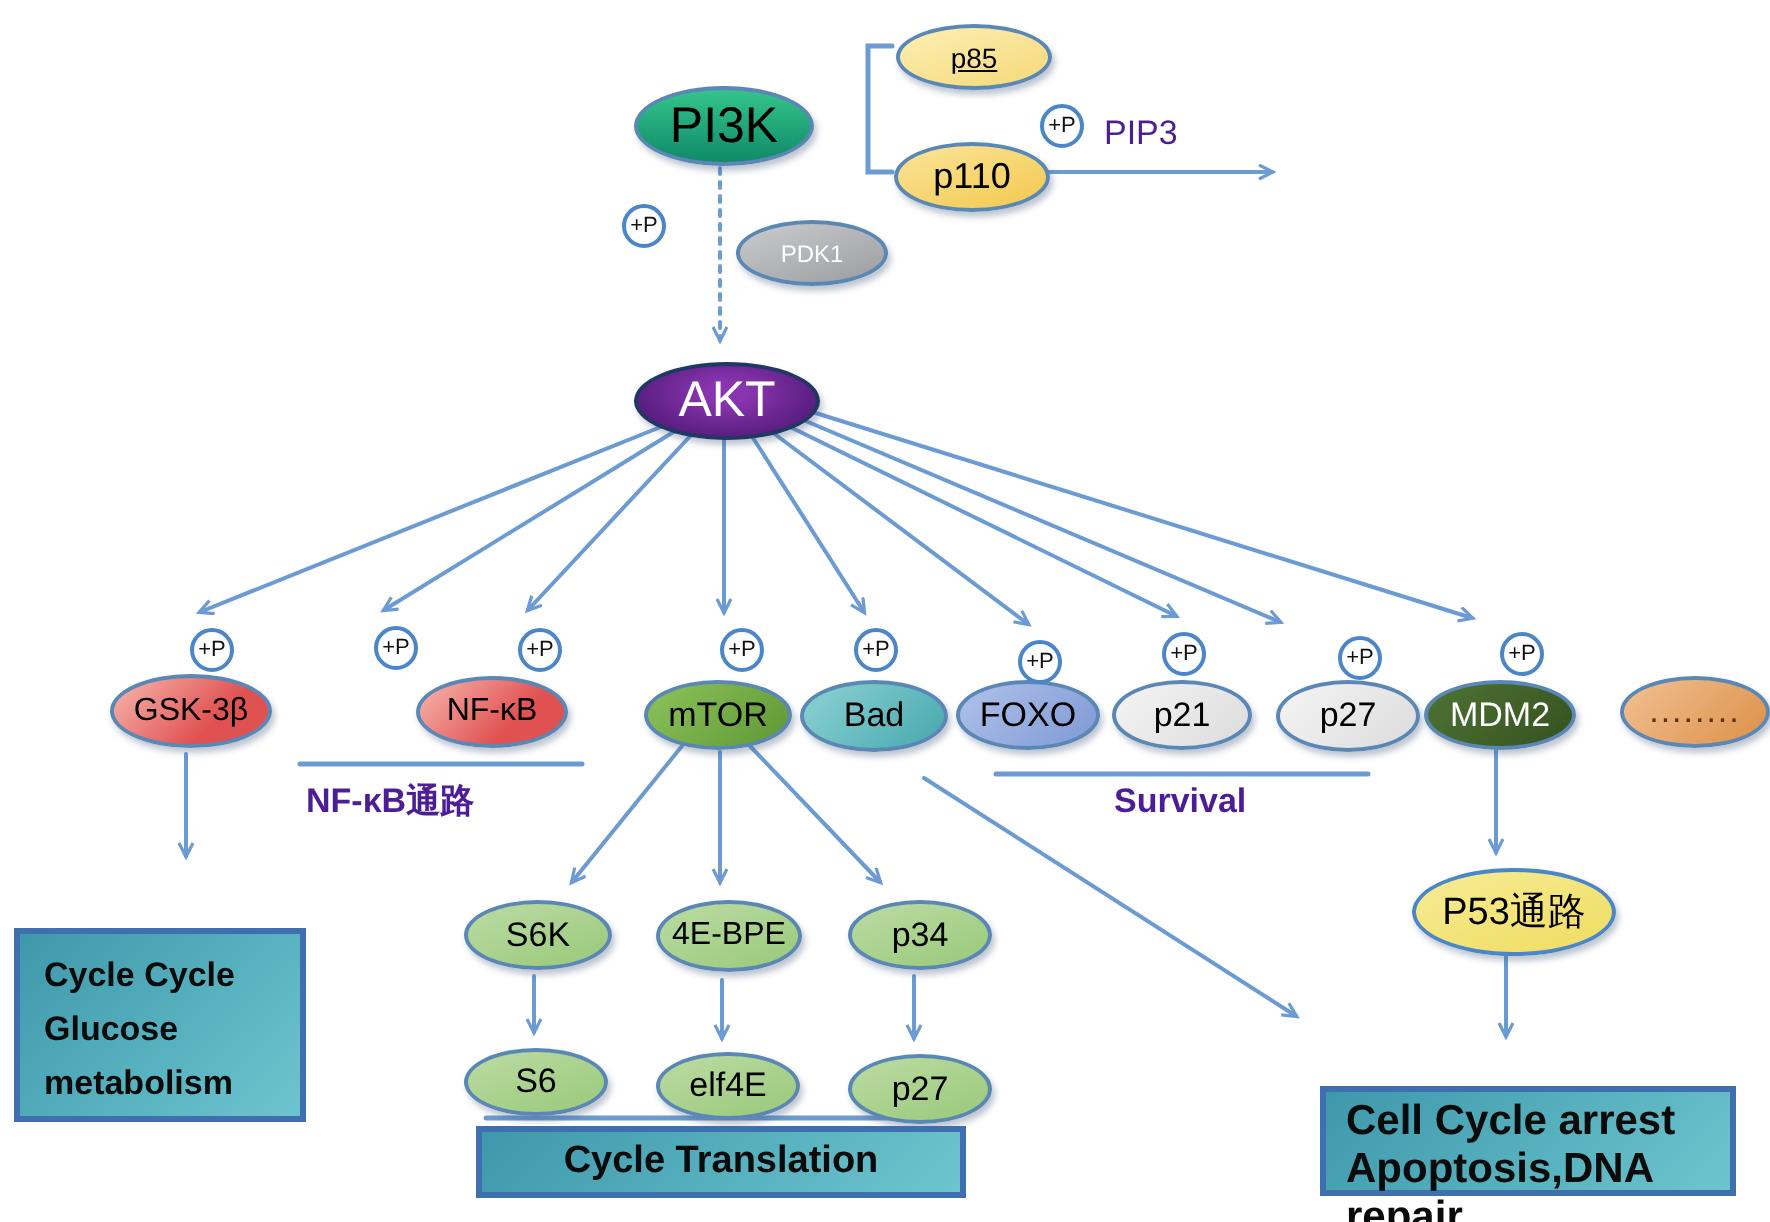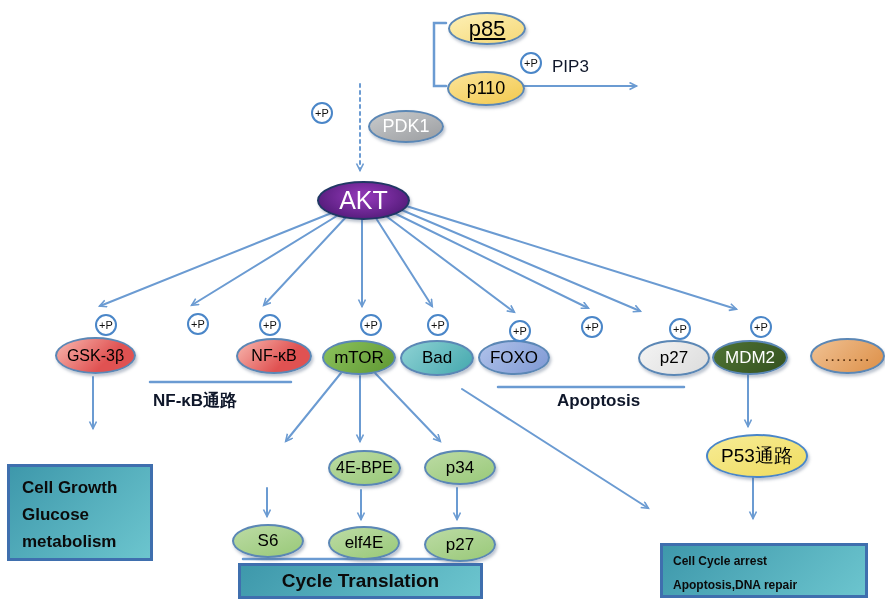--- a/index.html
+++ b/index.html
@@ -12,28 +12,28 @@
   .mk{stroke:var(--arrow);fill:none;stroke-width:1.6;}
   .ell{position:absolute;z-index:2;border-radius:50%;display:flex;align-items:center;justify-content:center;
        border:2px solid var(--ellipseBorder);box-shadow:1.5px 2.5px 3px rgba(70,90,120,.35);
        color:#000;font-size:17px;white-space:nowrap;}
   .pp{position:absolute;z-index:3;width:22px;height:22px;border-radius:50%;background:#fff;
       border:2px solid #4a86c8;display:flex;align-items:center;justify-content:center;
       font-size:11px;color:#111;box-sizing:border-box;}
   .box{position:absolute;z-index:2;border:3px solid var(--boxBorder);
        background:linear-gradient(135deg,var(--boxFillDark),var(--boxFillLight));
        font-weight:bold;color:#0b0b0b;box-sizing:border-box;}
-  .lbl{position:absolute;z-index:2;color:#0f172a;white-space:nowrap;}
+  .lbl{position:absolute;z-index:2;color:#4c1d95;white-space:nowrap;}
   .f-pi3k{background:linear-gradient(180deg,#34c48b,#0f8a68);font-size:25px;}
   .f-akt{background:radial-gradient(ellipse at 50% 38%,#8a35b0 15%,#5c1f82 70%,#471365 100%);
          border-color:#203864;border-width:2.5px;color:#fff;font-size:25px;}
-  .f-yellow-light{background:linear-gradient(160deg,#fdf0b5,#f5d878);font-size:22px;text-decoration:underline;}
+  .f-yellow-light{background:linear-gradient(160deg,#fdf0b5,#f5d878);font-size:14px;text-decoration:underline;}
   .f-yellow{background:linear-gradient(160deg,#fce49a,#f2c94e);font-size:18px;text-align:center;}
   .f-pten{background:linear-gradient(135deg,#f6dab0,#dd9b4b);}
-  .f-gray{background:linear-gradient(160deg,#c9cbcd,#9b9da0);color:#fff;font-size:18px;}
+  .f-gray{background:linear-gradient(160deg,#c9cbcd,#9b9da0);color:#fff;font-size:12px;}
   .f-red{background:linear-gradient(135deg,#f6b0a8 5%,#e05252 65%);}
   .f-green{background:linear-gradient(135deg,#8cc25c,#5f9833);}
   .f-teal{background:linear-gradient(135deg,#8ed2d4,#45a8ae);}
   .f-peri{background:linear-gradient(135deg,#b0c2ea,#7f99d4);}
   .f-grayl{background:linear-gradient(135deg,#f4f4f4,#dcdcdc);}
   .f-dgreen{background:linear-gradient(135deg,#4e7334,#35511f);color:#fff;}
   .f-orange{background:linear-gradient(135deg,#f0c193,#dd9048);color:#58300e;letter-spacing:1px;}
   .f-lgreen{background:linear-gradient(160deg,#bcdba4,#99c979);}
   .f-p53{background:linear-gradient(160deg,#f7ec96,#efdc5f);border-color:#4a86c8;border-width:2.5px;
          font-weight:normal;font-size:19px;}
@@ -72,67 +72,70 @@
     <path class="ln" d="M361,490 V519" marker-end="url(#arr)"></path>
     <path class="ln" d="M457,488 V519" marker-end="url(#arr)"></path>
     <path class="ln" d="M748,373 V426" marker-end="url(#arr)"></path>
     <path class="ln" d="M753,478 V518" marker-end="url(#arr)"></path>
 
     <path class="ln thick" d="M150,382 H291"></path>
     <path class="ln thick" d="M498,387 H684"></path>
     <path class="ln thick" d="M243,559 H466"></path>
   </svg>
 
+  <div class="ell f-pi3k" style="left:317px;top:43px;width:86px;height:36px">PI3K</div>
   <div class="ell f-yellow-light" style="left:448px;top:12px;width:74px;height:29px">p85</div>
   <div class="ell f-yellow" style="left:447px;top:71px;width:74px;height:31px">p110</div>
   <div class="ell f-gray" style="left:368px;top:110px;width:72px;height:29px">PDK1</div>
   <div class="lbl" style="left:552px;top:57px;font-size:17px">PIP3</div>
   <div class="pp" style="left:520px;top:52px">+P</div>
   <div class="pp" style="left:311px;top:102px">+P</div>
 
   <div class="ell f-akt" style="left:317px;top:181px;width:89px;height:35px">AKT</div>
 
   <div class="ell f-red" style="left:55px;top:337px;width:77px;height:33px;font-size:16px">GSK-3β</div>
-  <div class="ell f-red" style="left:236px;top:338px;width:72px;height:32px;font-size:16px">NF-κB</div>
+  <div class="ell f-red" style="left:208px;top:338px;width:72px;height:32px;font-size:16px">NF-κB</div>
   <div class="ell f-green" style="left:322px;top:340px;width:70px;height:31px">mTOR</div>
   <div class="ell f-peri" style="left:478px;top:340px;width:68px;height:31px">FOXO</div>
   <div class="ell f-teal" style="left:400px;top:340px;width:70px;height:32px">Bad</div>
+  <div class="ell f-grayl" style="left:556px;top:340px;width:66px;height:31px">p21</div>
   <div class="ell f-grayl" style="left:638px;top:340px;width:68px;height:32px">p27</div>
   <div class="ell f-dgreen" style="left:712px;top:340px;width:72px;height:31px">MDM2</div>
   <div class="ell f-orange" style="left:810px;top:338px;width:71px;height:32px">........</div>
 
   <div class="pp" style="left:95px;top:314px">+P</div>
   <div class="pp" style="left:187px;top:313px">+P</div>
   <div class="pp" style="left:259px;top:314px">+P</div>
   <div class="pp" style="left:360px;top:314px">+P</div>
   <div class="pp" style="left:427px;top:314px">+P</div>
   <div class="pp" style="left:509px;top:320px">+P</div>
   <div class="pp" style="left:581px;top:316px">+P</div>
   <div class="pp" style="left:669px;top:318px">+P</div>
   <div class="pp" style="left:750px;top:316px">+P</div>
 
   <div class="lbl" style="left:153px;top:389px;font-size:17px;font-weight:bold">NF-κB通路</div>
-  <div class="lbl" style="left:557px;top:391px;font-size:17px;font-weight:bold">Apoptosis</div>
+  <div class="lbl" style="left:557px;top:391px;font-size:17px;font-weight:bold">Survival</div>
 
+  <div class="ell f-lgreen" style="left:232px;top:450px;width:70px;height:31px">S6K</div>
   <div class="ell f-lgreen" style="left:328px;top:450px;width:69px;height:32px;font-size:16px">4E-BPE</div>
   <div class="ell f-lgreen" style="left:424px;top:450px;width:68px;height:31px">p34</div>
   <div class="ell f-lgreen" style="left:232px;top:524px;width:68px;height:30px">S6</div>
   <div class="ell f-lgreen" style="left:328px;top:526px;width:68px;height:30px">elf4E</div>
   <div class="ell f-lgreen" style="left:424px;top:527px;width:68px;height:31px">p27</div>
 
   <div class="ell f-p53" style="left:706px;top:434px;width:98px;height:40px">P53通路</div>
 
   <div class="box" style="left:7px;top:464px;width:146px;height:97px;font-size:17px;padding:7px 0 0 12px;line-height:27px">
-    <div>Cell Growth</div>
+    <div>Cycle Cycle</div>
     <div>Glucose</div>
     <div>metabolism</div>
   </div>
 
   <div class="box" style="left:238px;top:563px;width:245px;height:36px;font-size:19px;display:flex;align-items:center;justify-content:center">
     <div>Cycle Translation</div>
   </div>
 
-  <div class="box" style="left:660px;top:543px;width:208px;height:55px;font-size:12px;padding:3px 0 0 10px;line-height:24px">
+  <div class="box" style="left:660px;top:543px;width:208px;height:55px;font-size:21px;padding:3px 0 0 10px;line-height:24px">
     <div>Cell Cycle arrest</div>
     <div>Apoptosis,DNA repair</div>
   </div>
 
 </div>
 
 </body></html>

